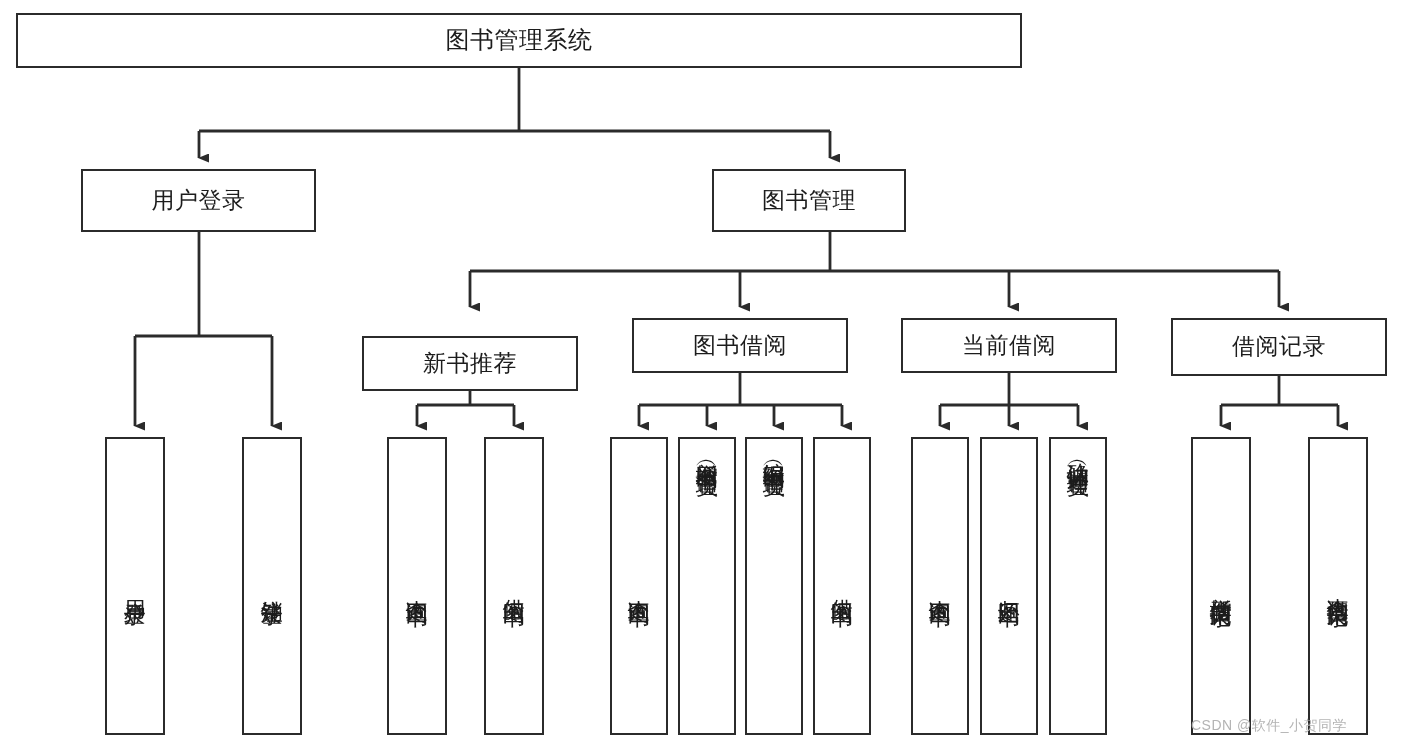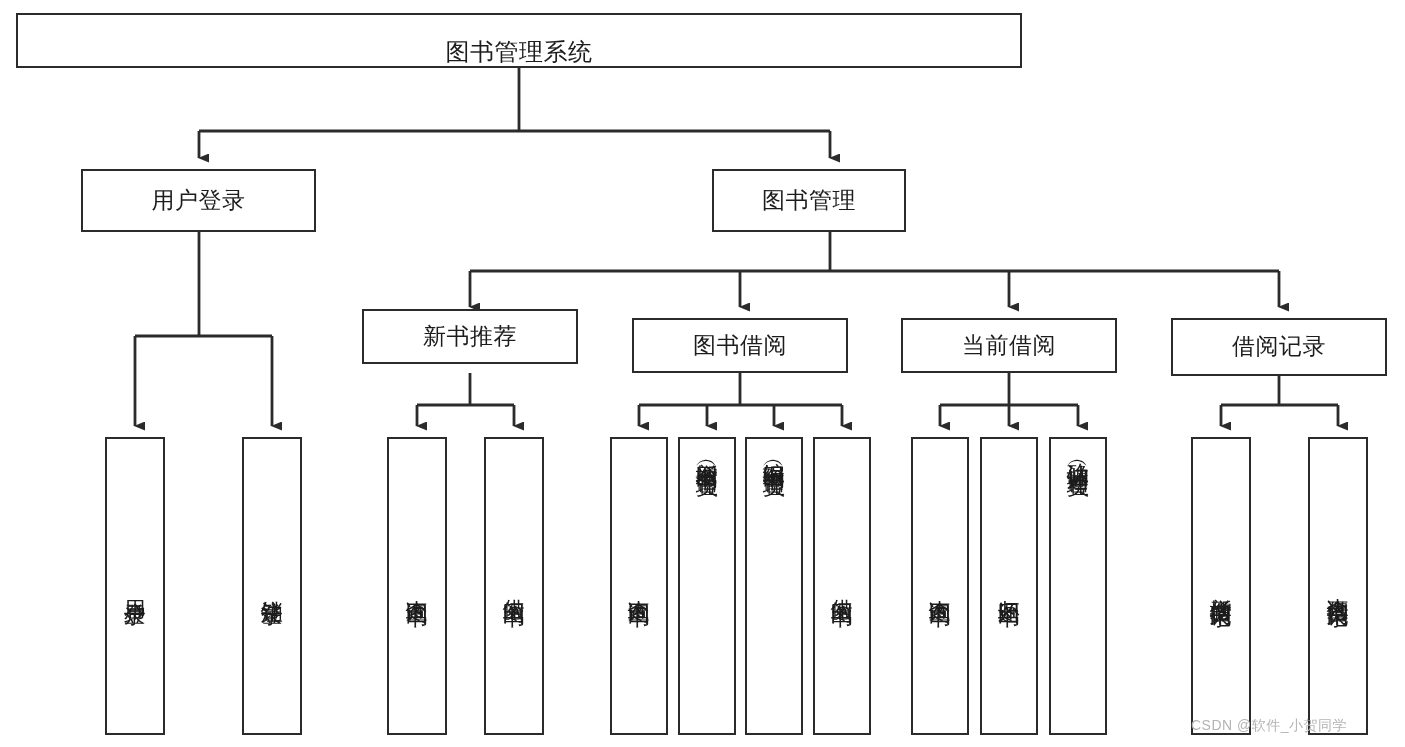--- a/index.html
+++ b/index.html
@@ -122,32 +122,32 @@
       <line x1="1009" y1="405" x2="1009" y2="426" marker-end="url(#arrowhead)"></line>
       <line x1="1078" y1="405" x2="1078" y2="426" marker-end="url(#arrowhead)"></line>
 
       <line x1="1279" y1="373" x2="1279" y2="405"></line>
       <line x1="1221" y1="405" x2="1338" y2="405"></line>
       <line x1="1221" y1="405" x2="1221" y2="426" marker-end="url(#arrowhead)"></line>
       <line x1="1338" y1="405" x2="1338" y2="426" marker-end="url(#arrowhead)"></line>
     </g>
   </svg>
 
-  <div class="node root" style="left:16px; top:13px; width:1006px; height:55px;align-items:flex-end;">
+  <div class="node root" style="left:16px; top:13px; width:1006px; height:55px;">
     <span class="label">图书管理系统</span>
   </div>
 
   <div class="node" style="left:81px; top:169px; width:235px; height:63px;">
     <span class="label">用户登录</span>
   </div>
   <div class="node" style="left:712px; top:169px; width:194px; height:63px;">
     <span class="label">图书管理</span>
   </div>
 
-  <div class="node" style="left:362px; top:309px; width:216px; height:55px;">
+  <div class="node" style="left:362px; top:336px; width:216px; height:55px;">
     <span class="label">新书推荐</span>
   </div>
   <div class="node" style="left:901px; top:318px; width:216px; height:55px;">
     <span class="label">当前借阅</span>
   </div>
   <div class="node" style="left:632px; top:318px; width:216px; height:55px;">
     <span class="label">图书借阅</span>
   </div>
   <div class="node" style="left:1171px; top:318px; width:216px; height:58px;">
     <span class="label">借阅记录</span>

